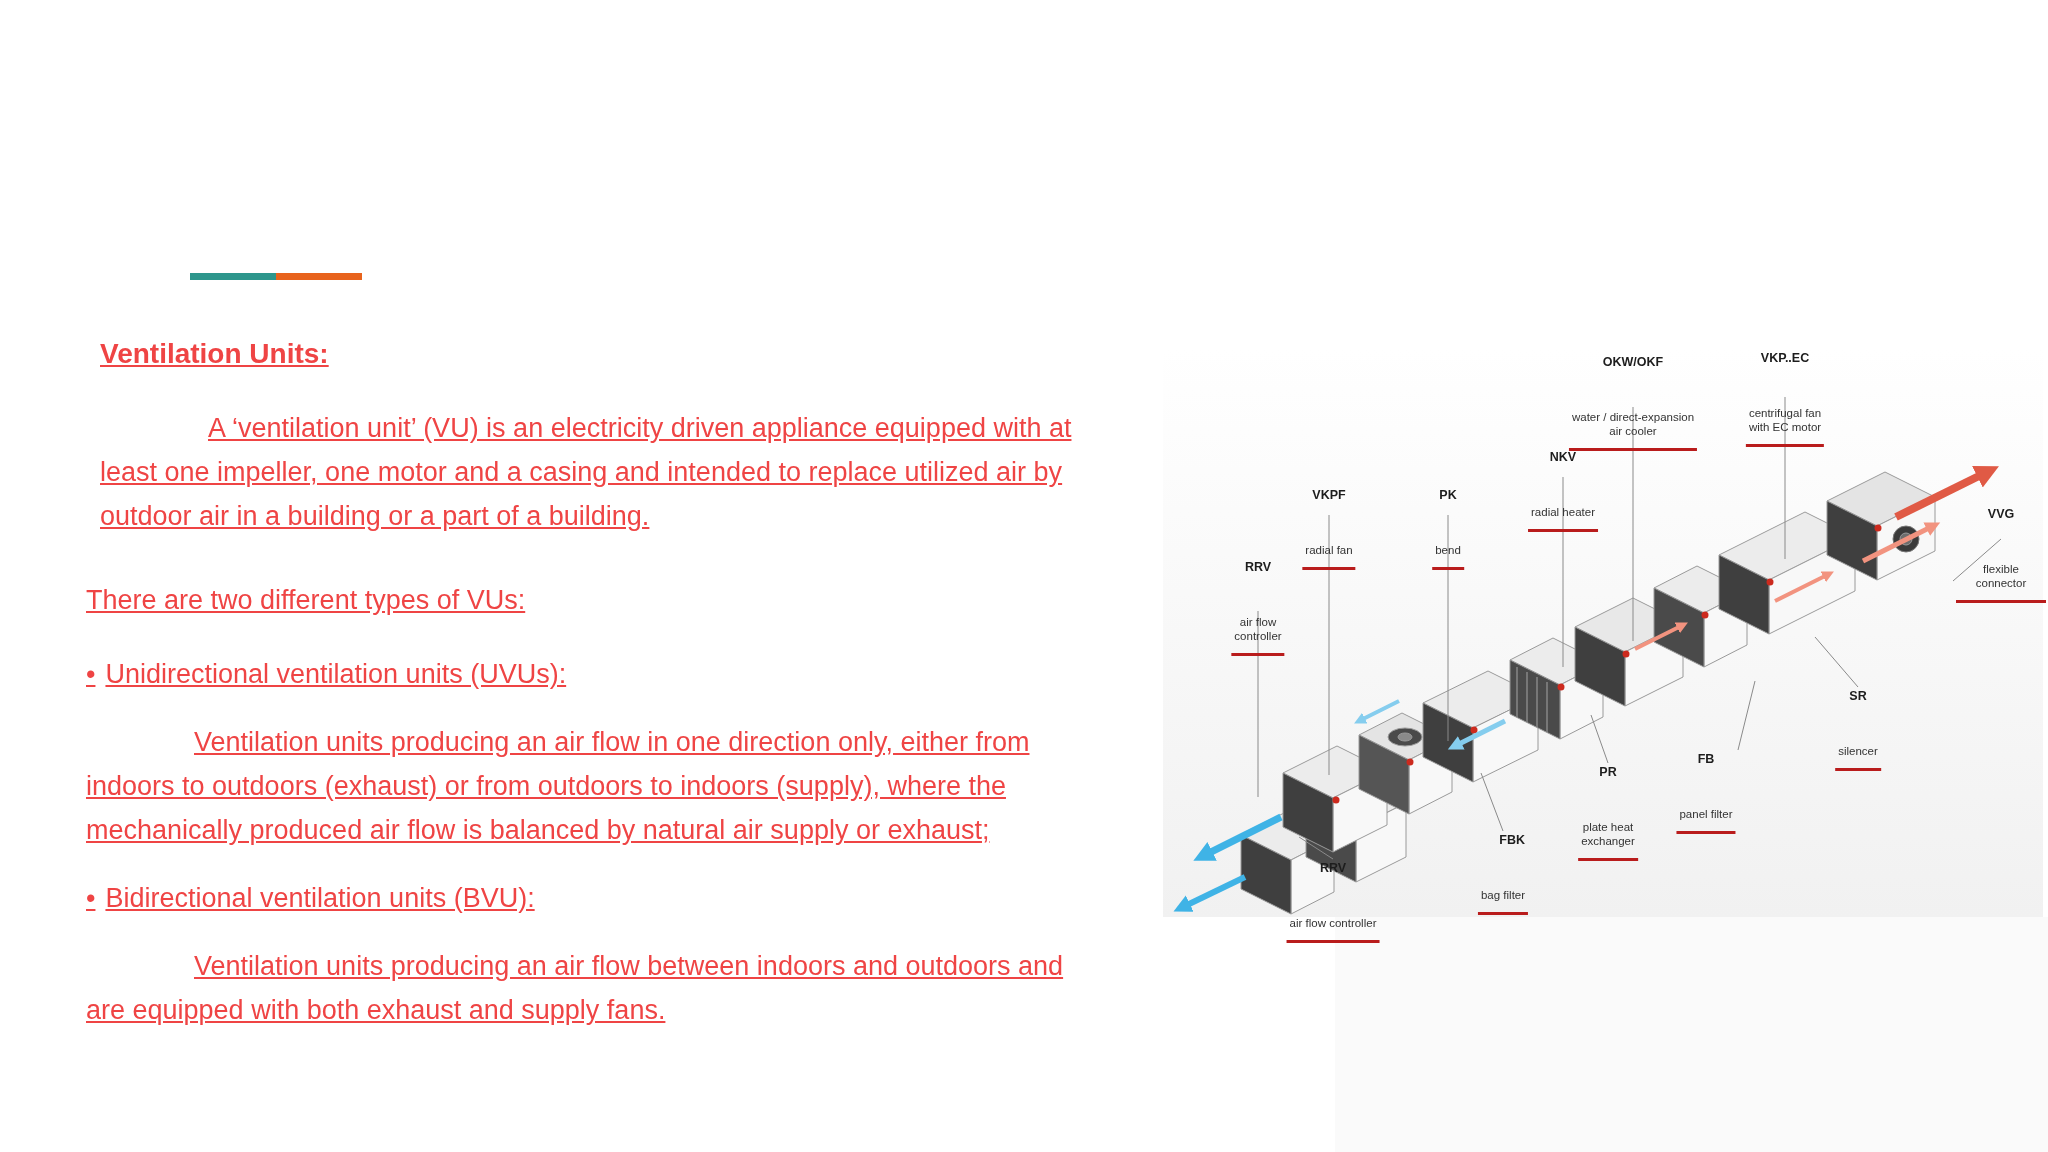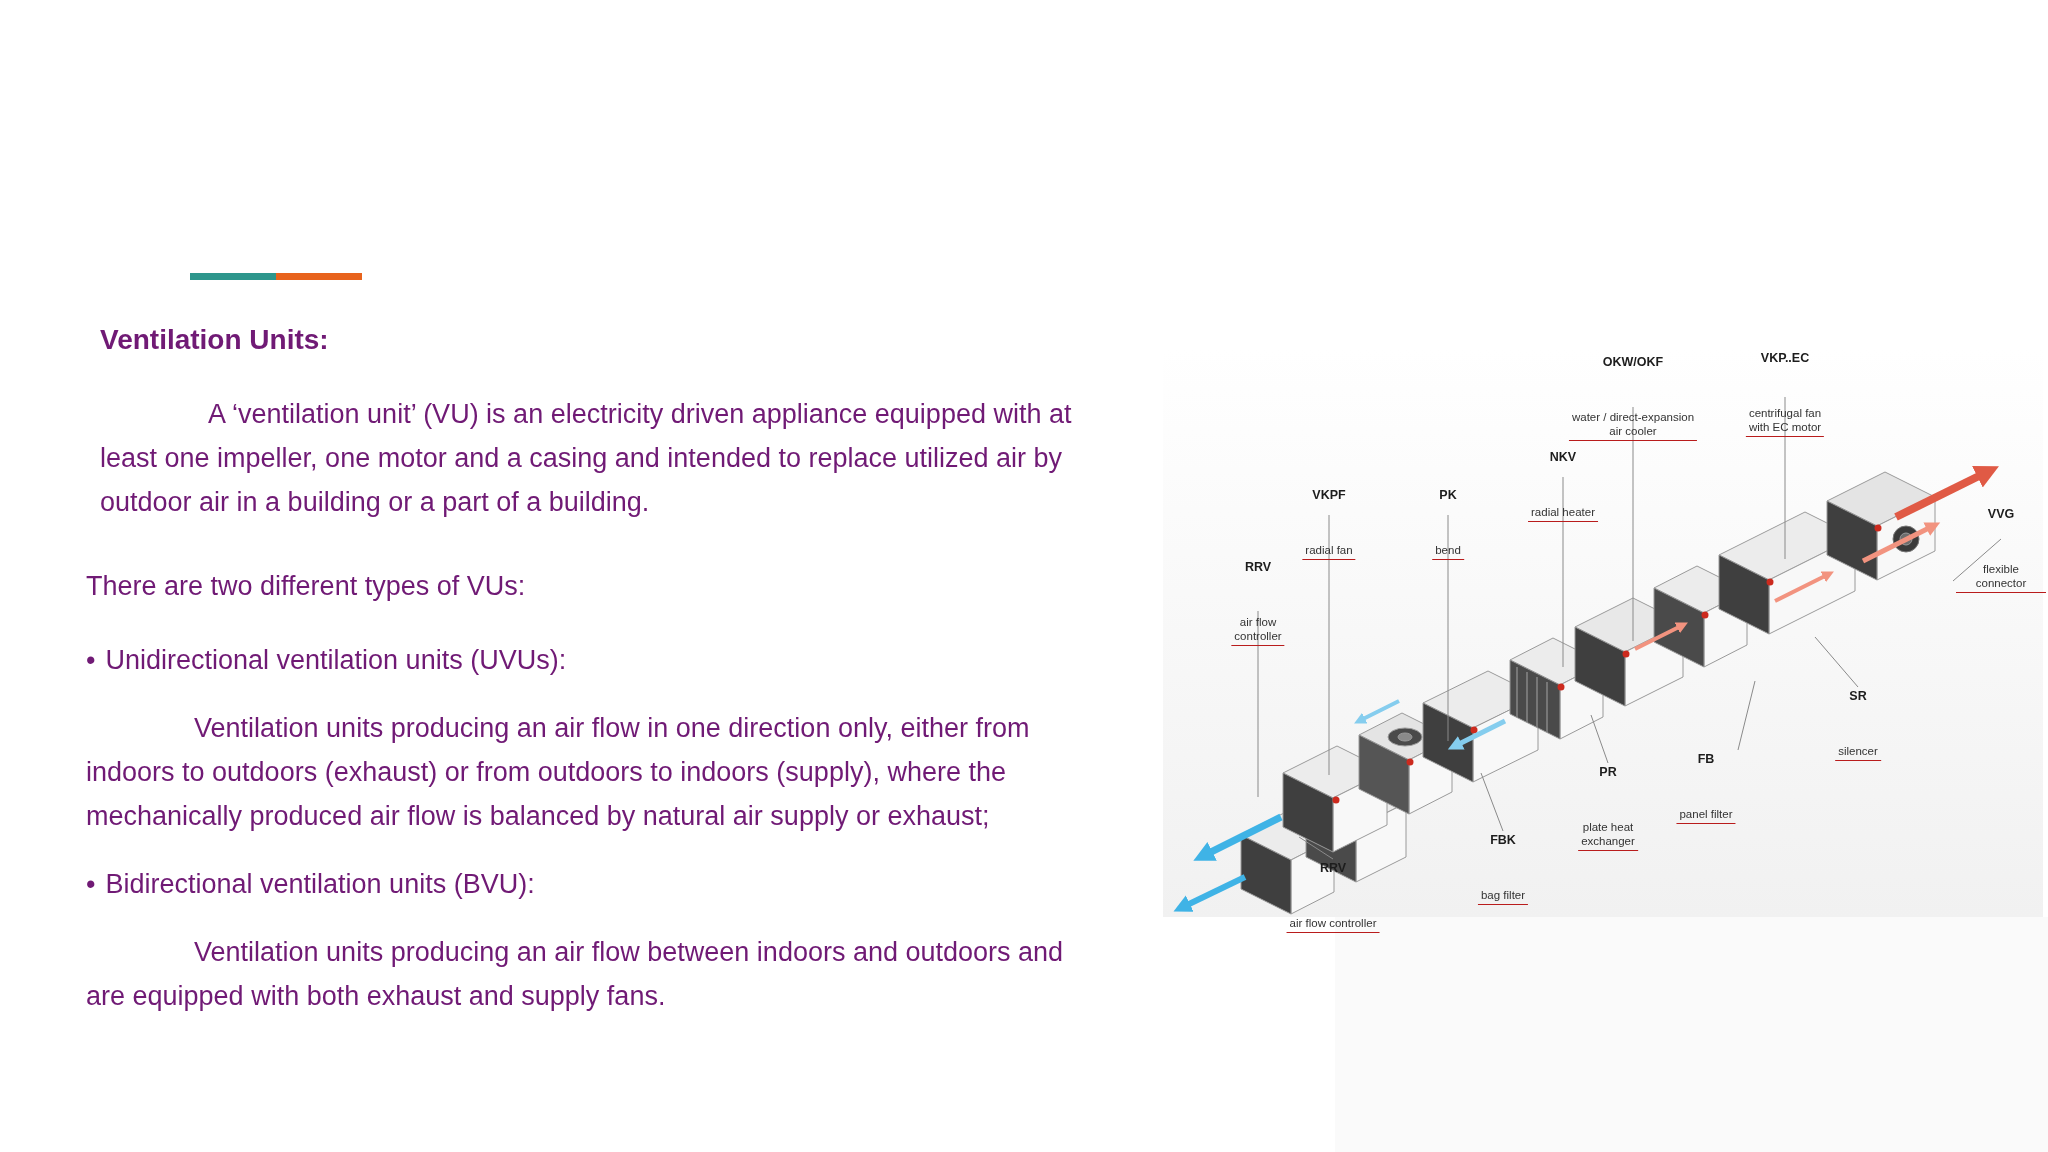--- a/index.html
+++ b/index.html
@@ -11,57 +11,57 @@
     color:#111;
     overflow:hidden;
   }
   
   .accent-bar{position:absolute;left:190px;top:273px;height:7px;display:flex;}
   .accent-teal{width:86px;height:7px;background:#2D968C;}
   .accent-orange{width:86px;height:7px;background:#E8631C;}
 
   
   .text-col{
-    position:absolute;left:86px;top:318px;width:1015px;
-    font-size:27px;line-height:44px;color:#701a75;
+    position:absolute;left:86px;top:332px;width:1015px;
+    font-size:27px;line-height:44px;color:#ef4444;text-decoration:underline;
   }
   .slide-title{font-weight:bold;margin:0 0 30px 14px;font-size:28px;}
   .para-intro{margin:0 0 40px 14px;text-indent:108px;}
   .types-line{margin:8px 0 30px 0;}
   .bullet-line{margin:0 0 24px 0;}
   .bullet-glyph{margin-right:10px;}
   .bullet-body{margin:0 0 24px 0;text-indent:108px;}
 
   
   .diagram{
     position:absolute;left:1163px;top:349px;width:880px;height:568px;
   }
   .diagram svg{position:absolute;left:0;top:0;}
   .bg-shade{
     position:absolute;left:1335px;top:917px;width:713px;height:235px;
     background:#fafafa;
   }
   .dlabel{
     position:absolute;text-align:center;transform:translateX(-50%);
-    border-bottom:1px solid #b91c1c;padding:0 3px 2px 3px;
+    border-bottom:3px solid #b91c1c;padding:0 3px 10px 3px;
     background:transparent;
   }
   .dcode{font-weight:bold;font-size:12.5px;line-height:15px;color:#1d1d1d;}
   .ddesc{font-size:11.5px;line-height:14px;color:#333;white-space:pre-line;margin-top:40px;}
   .lab-okw{left:470px;top:6px;}
   .lab-vkp{left:622px;top:2px;}
   .lab-nkv{left:400px;top:101px;}
   .lab-vkpf{left:166px;top:139px;}
   .lab-pk{left:285px;top:139px;}
   .lab-vvg{left:838px;top:158px;width:84px;}
   .lab-rrv-top{left:95px;top:211px;}
   .lab-sr{left:695px;top:340px;}
   .lab-pr{left:445px;top:416px;}
   .lab-fb{left:543px;top:403px;}
-  .lab-fbk{left:340px;top:484px;}
+  .lab-fbk{left:340px;top:484px;text-align:right;}
   .lab-rrv-bottom{left:170px;top:512px;}
 </style>
 </head>
 <body>
 
 <div class="slide">
 
   <div class="accent-bar">
     <div class="accent-teal"></div>
     <div class="accent-orange"></div>

